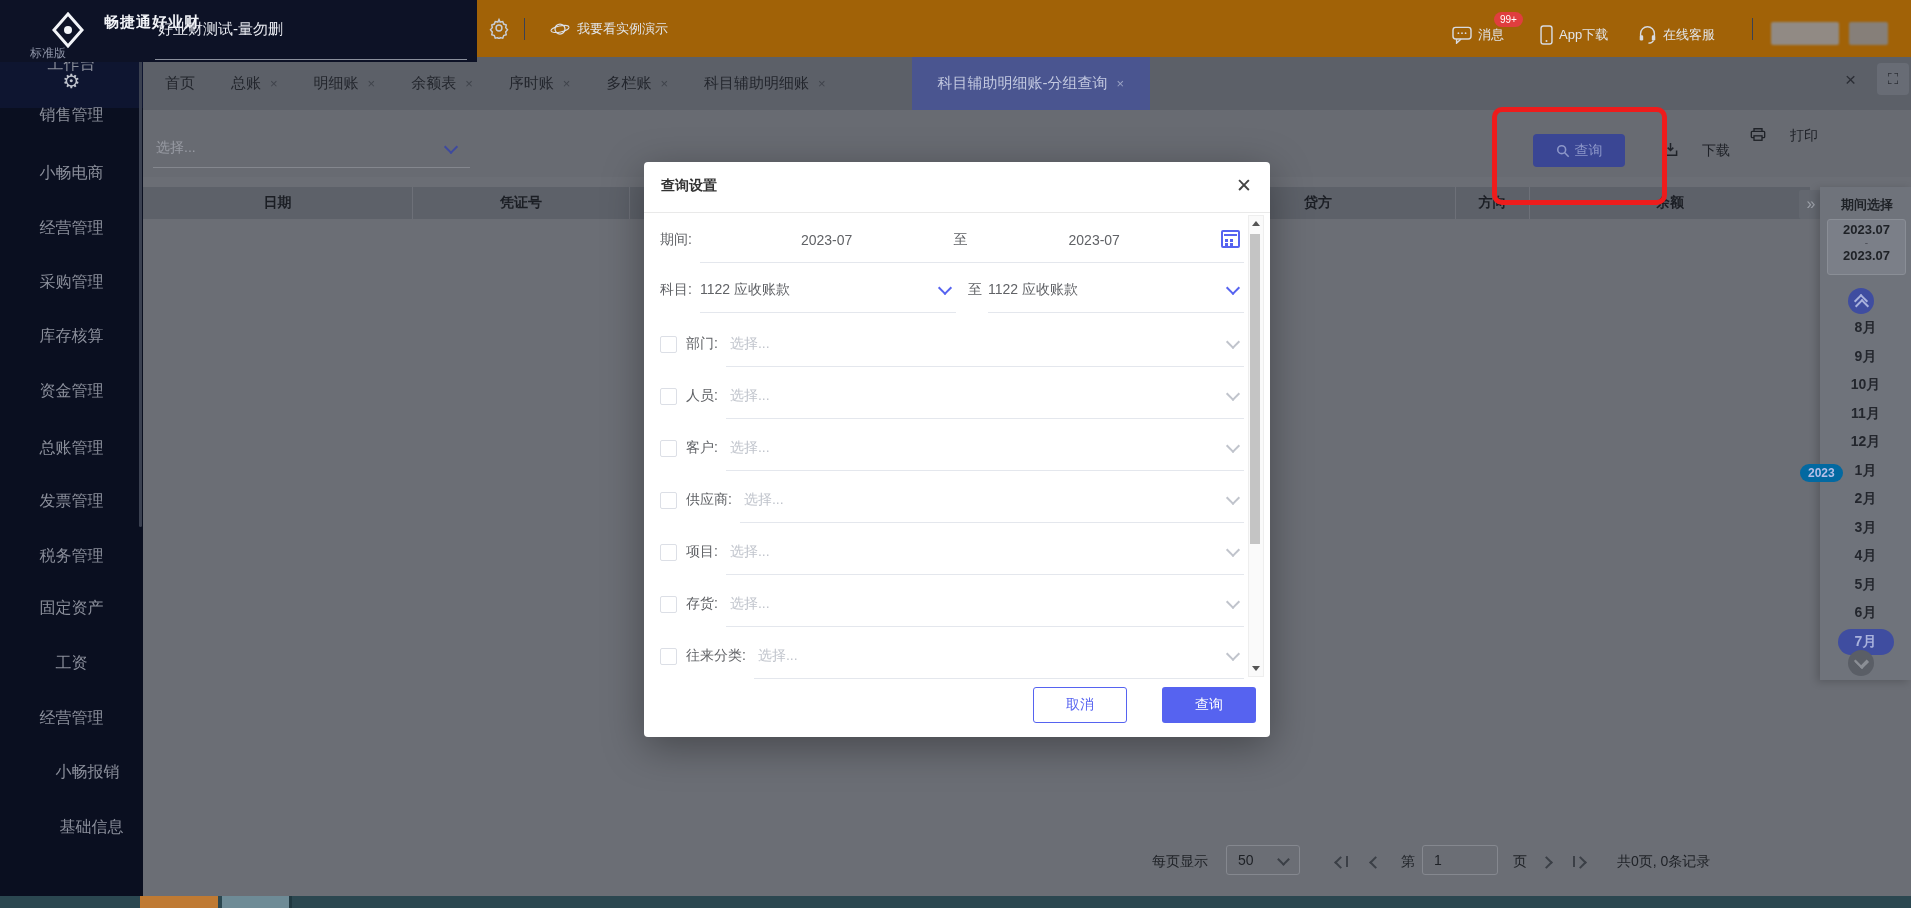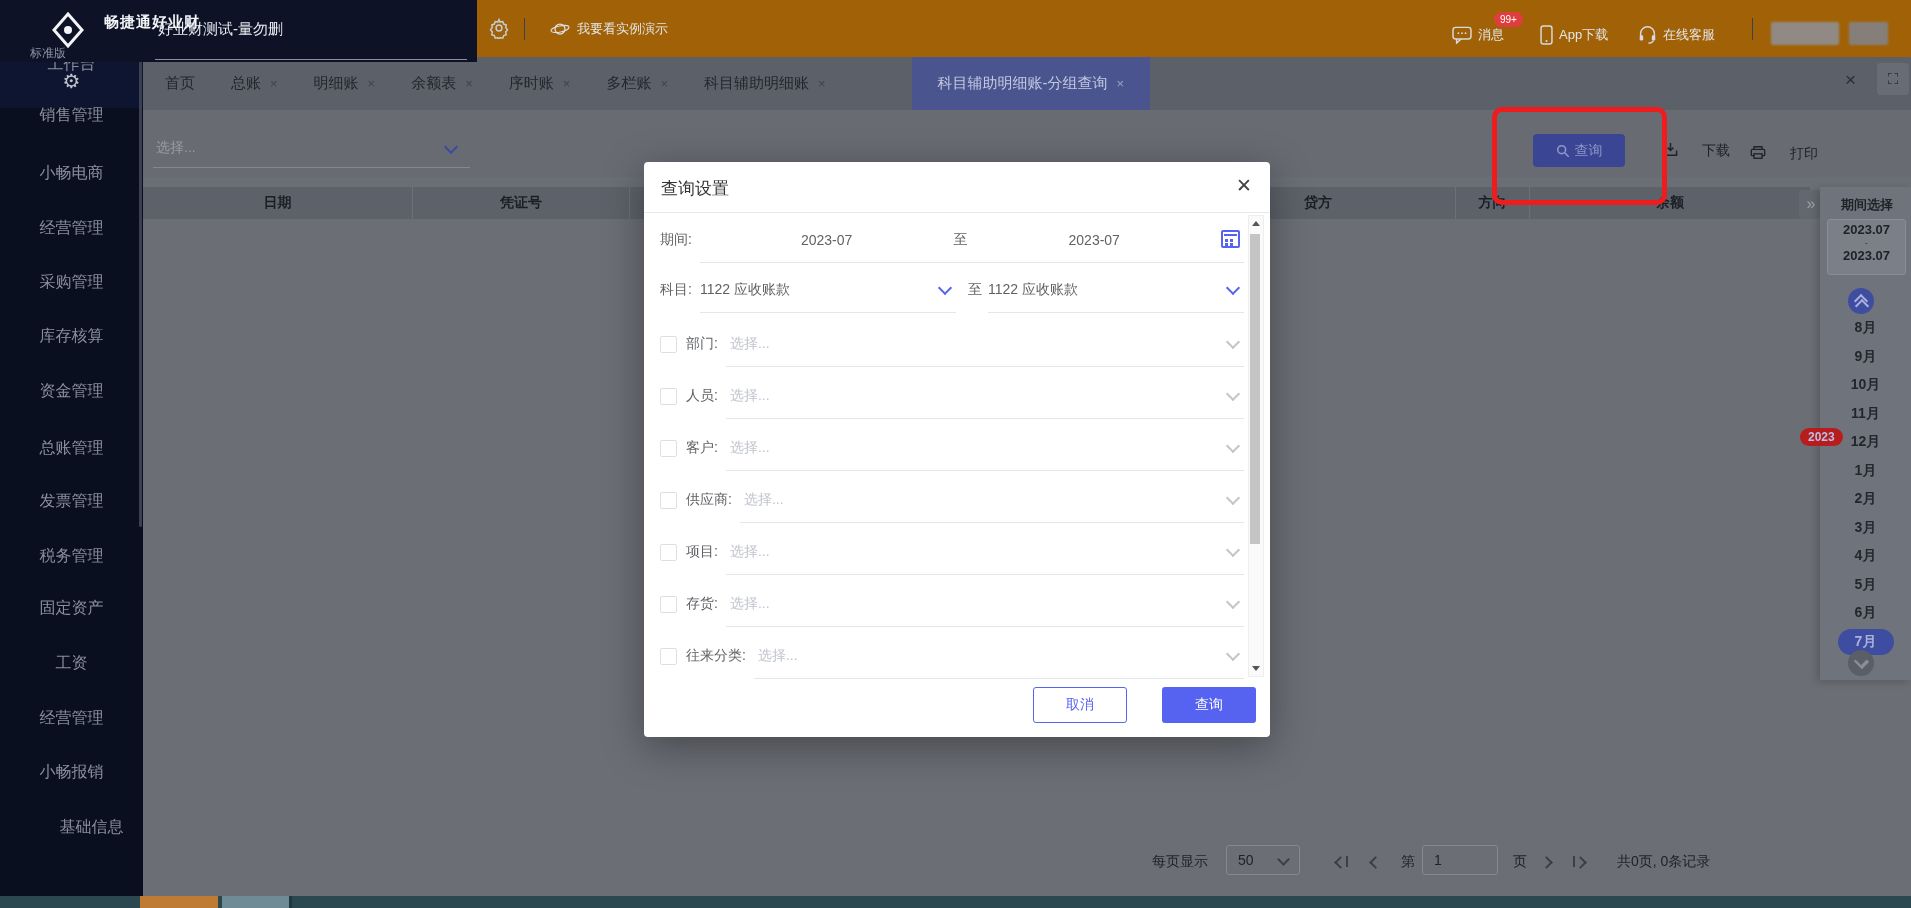--- a/index.html
+++ b/index.html
@@ -55,25 +55,25 @@
   .panel{left:1820px;top:187px;width:91px;height:493px;background:#6f737b;box-shadow:-3px 2px 8px rgba(0,0,0,.18);z-index:25;}
   .panel-title{left:1827px;top:196px;width:80px;text-align:center;color:#1e2126;font-size:13px;font-weight:bold;z-index:26;}
   .datebox{left:1827px;top:219px;width:77px;height:54px;background:#7b7f88;border:1px solid #8a8e96;border-radius:3px;text-align:center;z-index:26;}
   .datebox .d{color:#1e2126;font-size:13px;font-weight:bold;line-height:20px;}
   .datebox .sep{color:#4a4d55;font-size:10px;line-height:6px;}
   .circ{width:26px;height:26px;border-radius:50%;text-align:center;z-index:26;}
   .dblchev{display:inline-block;width:8px;height:8px;border-left:2px solid #aab3dd;border-top:2px solid #aab3dd;transform:rotate(45deg);}
   .months{left:1820px;top:314px;width:91px;z-index:26;}
   .month{height:28.5px;display:flex;align-items:center;justify-content:center;color:#23262d;font-size:14px;font-weight:bold;cursor:pointer;}
   .month.sel{background:#3f4da0;color:#aab3dd;border-radius:14px;width:56px;height:26px;margin:1px auto;}
-  .yearbadge{left:1800px;top:428px;background:#b91c1c;color:#b6bfe8;font-size:12px;font-weight:bold;padding:2px 8px;border-radius:10px;z-index:27;}
+  .yearbadge{left:1800px;top:464px;background:#0369a1;color:#b6bfe8;font-size:12px;font-weight:bold;padding:2px 8px;border-radius:10px;z-index:27;}
   .collapse{left:1799px;top:190px;width:24px;height:29px;background:#63676f;color:#9ca0a8;font-size:16px;text-align:center;line-height:27px;z-index:24;border-radius:2px 0 0 2px;}
   
   .modal{left:644px;top:162px;width:626px;height:575px;background:#fff;border-radius:4px;box-shadow:0 10px 40px rgba(0,0,0,.35);z-index:40;}
-  .m-title{position:absolute;left:17px;top:15px;color:#333;font-size:17px;font-weight:normal;}
+  .m-title{position:absolute;left:17px;top:15px;color:#333;font-size:14px;font-weight:bold;}
   .m-close{position:absolute;right:18px;top:12px;color:#444;font-size:19px;cursor:pointer;}
   .m-div{position:absolute;left:0;top:50px;width:626px;height:1px;background:#e9e9e9;}
   .m-row{position:absolute;left:0;width:600px;display:flex;align-items:center;padding:0 0 0 16px;box-sizing:border-box;}
   .m-label{color:#606266;font-size:14px;flex:none;}
   .m-field{flex:1;display:flex;align-items:center;height:44px;border-bottom:1px solid #e4e7ed;margin-left:8px;}
   .m-val{color:#606266;font-size:14px;}
   .m-ph{color:#c0c4cc;font-size:14px;margin-left:4px;}
   .m-chev{width:8px;height:8px;border-right:2px solid #c0c4cc;border-bottom:2px solid #c0c4cc;transform:rotate(45deg);margin:0 6px 4px 0;}
   .m-chev.blue{border-color:#5663f0;}
   .m-check{width:15px;height:15px;border:1px solid #dcdfe6;border-radius:2px;background:#fff;flex:none;margin-right:9px;cursor:pointer;}
@@ -170,21 +170,21 @@
     <div class="side-item" style="top:161px;">经营管理</div>
     <div class="side-item" style="top:215px;">采购管理</div>
     <div class="side-item" style="top:269px;">库存核算</div>
     <div class="side-item" style="top:324px;">资金管理</div>
     <div class="side-item" style="top:381px;">总账管理</div>
     <div class="side-item" style="top:434px;">发票管理</div>
     <div class="side-item" style="top:489px;">税务管理</div>
     <div class="side-item" style="top:541px;">固定资产</div>
     <div class="side-item" style="top:596px;">工资</div>
     <div class="side-item" style="top:651px;">经营管理</div>
-    <div class="side-item" style="top:705px;">小畅报销</div>
+    <div class="side-item" style="top:705px;padding-left:16px;">小畅报销</div>
     <div class="side-item" style="top:760px;margin-left:20px;">基础信息</div>
     <div class="abs side-thumb"></div>
     <div class="side-foot">
       <span class="side-gear">⚙</span>
     </div>
   </div>
 
   <div class="abs tabrow">
     <div class="tab">
         <span>首页</span>
@@ -233,21 +233,21 @@
       </svg>
     <span>查询</span>
   </div>
   <div class="abs tool-link" style="left:1663px;top:142px;">
     <svg width="15" height="15" viewBox="0 0 16 16">
         <path d="M8 1 v8 M5 6 l3 3 3-3" fill="none" stroke="#1f2228" stroke-width="1.6"></path>
         <path d="M1.5 9 v5 h13 v-5" fill="none" stroke="#1f2228" stroke-width="1.6"></path>
       </svg>
     <span>下载</span>
   </div>
-  <div class="abs tool-link" style="left:1750px;top:145px;">
+  <div class="abs tool-link" style="left:1750px;top:127px;">
     <svg width="16" height="15" viewBox="0 0 18 16">
         <path d="M4.5 4.5 v-3 h9 v3" fill="none" stroke="#1f2228" stroke-width="1.5"></path>
         <rect x="1.5" y="4.5" width="15" height="7" rx="1" fill="none" stroke="#1f2228" stroke-width="1.5"></rect>
         <rect x="4.5" y="9.5" width="9" height="5" fill="#686b72" stroke="#1f2228" stroke-width="1.5"></rect>
       </svg>
     <span>打印</span>
   </div>
 
   <div class="abs thead">
     <div class="th" style="width:270px;">日期</div>

